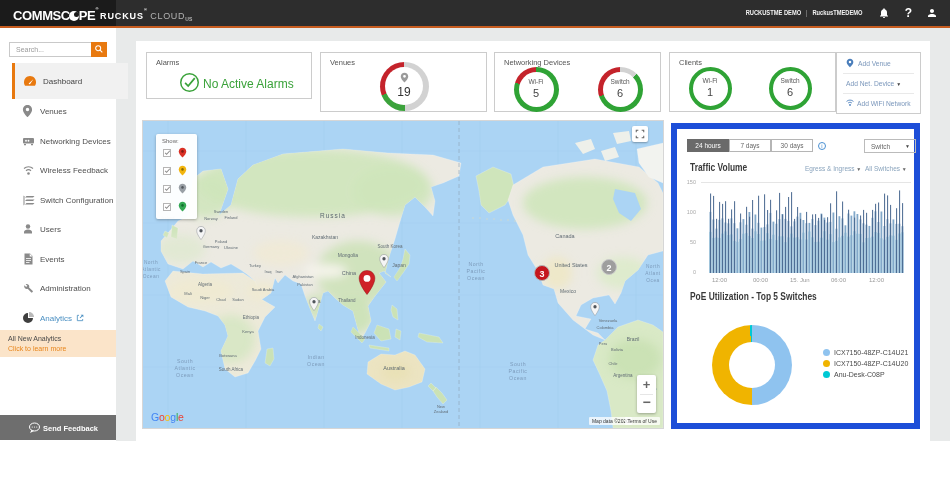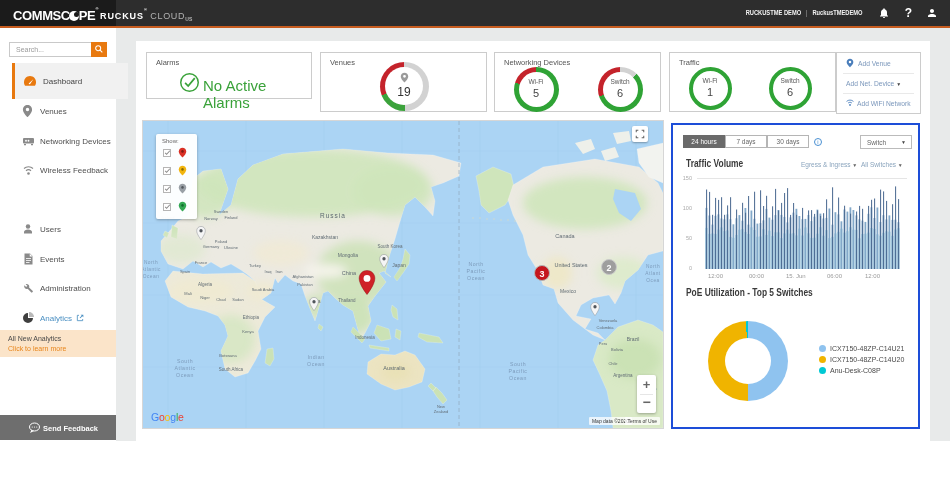--- a/index.html
+++ b/index.html
@@ -42,21 +42,21 @@
 .donut{position:absolute;border-radius:50%}
 .donut:after{content:'';position:absolute;background:#fff;border-radius:50%}
 
 #addpanel{position:absolute;left:836px;top:52px;width:85px;height:62px;background:#fff;border:1px solid #ccc}
 .addrow{position:absolute;left:0;width:83px;height:20px;font-size:6.7px;color:#7b97bb}
 .addrow .t{position:absolute;top:7px}
 .addsep{position:absolute;left:6px;width:71px;height:0;border-top:1px solid #e9e9e9}
 
 #map{position:absolute;left:142px;top:120px;width:522px;height:309px;border:1px solid #d6d6d6;background:#aad2f2;overflow:hidden}
 
-#rpanel{position:absolute;left:671px;top:123px;width:249px;height:306px;background:#fff;border:2px solid #1d4ed8}
+#rpanel{position:absolute;left:671px;top:123px;width:249px;height:306px;background:#fff;border:6px solid #1d4ed8}
 .tbtn{position:absolute;top:10px;height:13px;border:1px solid #b5b5b5;font-size:6.5px;color:#666;text-align:center;line-height:12px;background:#fff}
 .tbtn.on{background:#6a6a6a;color:#fff;border-color:#6a6a6a}
 #rtitle{position:absolute;left:13px;top:33px;font-size:10px;font-weight:700;color:#3a3a3a;transform:scaleX(.84);transform-origin:0 50%}
 .rsel{position:absolute;font-size:6.5px;color:#8aa4bd;white-space:nowrap}
 #poetitle{position:absolute;left:13px;top:162px;font-size:10px;font-weight:700;color:#3a3a3a;transform:scaleX(.84);transform-origin:0 50%}
 .legrow{position:absolute;left:146px;font-size:7px;color:#4a4a4a;white-space:nowrap}
 .legrow .dot{display:inline-block;width:7px;height:7px;border-radius:50%;margin-right:4px;position:relative;top:1px}
 .ylab{position:absolute;font-size:5.5px;color:#aaa;text-align:right;width:14px}
 .xlab{position:absolute;font-size:6px;color:#9a9a9a;top:148px}
 </style>
@@ -114,20 +114,27 @@
       <span class="txt">Networking Devices</span>
     </div>
  <div class="mitem" style="top:124px">
       <svg width="13" height="12" viewBox="0 0 26 24">
         <path fill="none" stroke="#8a8a8a" stroke-width="2.2" d="M4 9a13 13 0 0 1 18 0"></path>
         <path fill="none" stroke="#8a8a8a" stroke-width="2.2" d="M8 13.5a7.5 7.5 0 0 1 10 0"></path>
         <circle cx="13" cy="19" r="2.6" fill="#8a8a8a"></circle>
       </svg>
       <span class="txt">Wireless Feedback</span>
     </div>
+ <div class="mitem" style="top:153.5px">
+      <svg width="13" height="13" viewBox="0 0 26 26">
+        <path fill="#8a8a8a" d="M6 8h16l3-3H9zM6 15h16l3-3H9zM6 22h16l3-3H9z"></path>
+        <path fill="#8a8a8a" d="M3 4l2 2v16l-2 2z"></path>
+      </svg>
+      <span class="txt">Switch Configuration</span>
+    </div>
  <div class="mitem" style="top:212.5px">
       <svg width="12" height="13" viewBox="0 0 24 26">
         <path fill="#8a8a8a" d="M5 2h11l5 5v17H5z"></path>
         <path fill="#fff" d="M15.5 2.5V8H21z"></path>
         <rect x="8" y="11" width="10" height="1.6" fill="#fff"></rect>
         <rect x="8" y="15" width="10" height="1.6" fill="#fff"></rect>
         <rect x="8" y="19" width="7" height="1.6" fill="#fff"></rect>
       </svg>
       <span class="txt">Events</span>
     </div>
@@ -171,21 +178,21 @@
   <div class="txt">Send Feedback</div>
  </div>
 </div>
 
 <div class="card" id="c-alarms" style="left:146px;top:52px;width:166px;height:47px">
  <div class="lbl">Alarms</div>
  <svg style="position:absolute;left:32px;top:19px" width="21" height="21" viewBox="0 0 24 24">
       <circle cx="12" cy="12" r="10" fill="none" stroke="#3aa23a" stroke-width="1.7"></circle>
       <path fill="none" stroke="#3aa23a" stroke-width="2" d="M7 12.5l3.5 3.5L18 7"></path>
     </svg>
- <div style="position:absolute;left:56px;top:24px;font-size:15px;color:#3aa23a">No Active Alarms</div>
+ <div style="position:absolute;left:56px;top:24px;font-size:12px;color:#3aa23a">No Active Alarms</div>
 </div>
 
 <div class="card" id="c-venues" style="left:320px;top:52px;width:167px;height:60px">
  <div class="lbl">Venues</div>
 </div>
 <div class="donut" style="left:379.5px;top:61.5px;width:49px;height:49px;background:conic-gradient(#d2d2d2 0deg 180deg,#3ba23b 180deg 249deg,#c4232b 249deg 360deg)"></div>
 <div class="abs" style="left:379.5px;top:61.5px;width:49px;height:49px">
     <div style="position:absolute;inset:5.5px;background:#fff;border-radius:50%"></div>
  <svg style="position:absolute;left:20px;top:10px" width="9" height="11" viewBox="0 0 24 28">
       <path fill="#9a9a9a" d="M12 1C6.5 1 2 5.5 2 11c0 7.5 10 16 10 16s10-8.5 10-16c0-5.5-4.5-10-10-10zm0 13.5A3.5 3.5 0 1 1 12 7a3.5 3.5 0 0 1 0 7.5z"></path>
@@ -203,21 +210,21 @@
  <div style="position:absolute;left:0;right:0;top:20px;text-align:center;font-size:11px;color:#444">5</div>
 </div>
 <div class="donut" style="left:597.5px;top:66.5px;width:45px;height:45px;background:conic-gradient(#d2d2d2 0deg 46deg,#2fa335 46deg 252deg,#c4232b 252deg 360deg)"></div>
 <div class="abs" style="left:597.5px;top:66.5px;width:45px;height:45px">
     <div style="position:absolute;inset:5px;background:#fff;border-radius:50%"></div>
  <div style="position:absolute;left:0;right:0;top:11px;text-align:center;font-size:6.5px;color:#555">Switch</div>
  <div style="position:absolute;left:0;right:0;top:20px;text-align:center;font-size:11px;color:#444">6</div>
 </div>
 
 <div class="card" id="c-clients" style="left:669px;top:52px;width:167px;height:60px">
- <div class="lbl">Traffic</div>
+ <div class="lbl">Clients</div>
 </div>
 <div class="abs" style="left:688.5px;top:67px;width:43px;height:43px;border:4.5px solid #2fa335;border-radius:50%"></div>
 <div class="abs" style="left:688.5px;top:67px;width:43px;height:43px">
  <div style="position:absolute;left:0;right:0;top:10px;text-align:center;font-size:6.5px;color:#555">Wi-Fi</div>
  <div style="position:absolute;left:0;right:0;top:19px;text-align:center;font-size:11px;color:#444">1</div>
 </div>
 <div class="abs" style="left:768.5px;top:67px;width:43px;height:43px;border:4.5px solid #2fa335;border-radius:50%"></div>
 <div class="abs" style="left:768.5px;top:67px;width:43px;height:43px">
  <div style="position:absolute;left:0;right:0;top:10px;text-align:center;font-size:6.5px;color:#555">Switch</div>
  <div style="position:absolute;left:0;right:0;top:19px;text-align:center;font-size:11px;color:#444">6</div>

